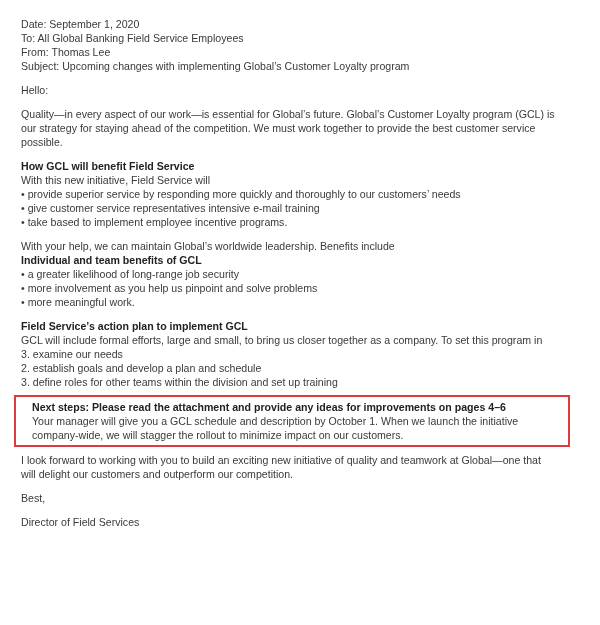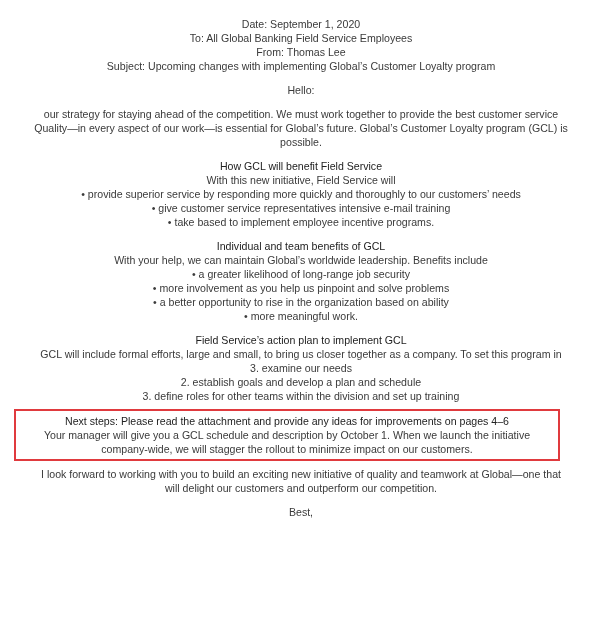--- a/index.html
+++ b/index.html
@@ -2,27 +2,27 @@
 <html><head>
 <meta charset="utf-8">
 <style>
   html, body { margin: 0; padding: 0; background: #ffffff; }
   body {
     width: 600px; height: 625px; overflow: hidden;
     font-family: "Liberation Sans", "DejaVu Sans", sans-serif;
     font-size: 10.6px; color: #3a3a3a; line-height: 14px;
   }
   .page { position: relative; padding: 17px 0 0 21px; width: 560px; }
-  .line { white-space: nowrap; text-align: center; }
+  .line { white-space: nowrap; }
   .gap { height: 10px; }
   .gap-sm { height: 6px; }
-  .heading { font-weight: normal; color: #222; }
+  .heading { font-weight: bold; color: #222; }
   .highlight {
     position: relative;
-    margin-left: -7px; padding: 3px 6px 3px 6px;
+    margin-left: -7px; padding: 3px 6px 3px 16px;
     border: 2px solid #e03a3e;
     width: 530px;
   }
 </style>
 </head>
 <body>
 
 <div class="page">
 
   <div>
@@ -30,43 +30,42 @@
     <div class="line">To: All Global Banking Field Service Employees</div>
     <div class="line">From: Thomas Lee</div>
     <div class="line">Subject: Upcoming changes with implementing Global’s Customer Loyalty program</div>
   </div>
 
   <div class="gap"></div>
   <div class="line">Hello:</div>
   <div class="gap"></div>
 
   <div>
+    <div class="line">Quality—in every aspect of our work—is essential for Global’s future. Global’s Customer Loyalty program (GCL) is</div>
     <div class="line">our strategy for staying ahead of the competition. We must work together to provide the best customer service</div>
-    <div class="line">Quality—in every aspect of our work—is essential for Global’s future. Global’s Customer Loyalty program (GCL) is</div>
     <div class="line">possible.</div>
   </div>
 
   <div class="gap"></div>
 
   <div>
     <div class="line heading">How GCL will benefit Field Service</div>
     <div class="line">With this new initiative, Field Service will</div>
     <div class="line">• provide superior service by responding more quickly and thoroughly to our customers’ needs</div>
     <div class="line">• give customer service representatives intensive e-mail training</div>
     <div class="line">• take based to implement employee incentive programs.</div>
   </div>
 
   <div class="gap"></div>
 
   <div>
+    <div class="line">With your help, we can maintain Global’s worldwide leadership. Benefits include</div>
     <div class="line heading">Individual and team benefits of GCL</div>
-    <div class="line">With your help, we can maintain Global’s worldwide leadership. Benefits include</div>
     <div class="line">• a greater likelihood of long-range job security</div>
     <div class="line">• more involvement as you help us pinpoint and solve problems</div>
-    <div class="line">• a better opportunity to rise in the organization based on ability</div>
     <div class="line">• more meaningful work.</div>
   </div>
 
   <div class="gap"></div>
 
   <div>
     <div class="line heading">Field Service’s action plan to implement GCL</div>
     <div class="line">GCL will include formal efforts, large and small, to bring us closer together as a company. To set this program in</div>
     <div class="line">3. examine our needs</div>
     <div class="line">2. establish goals and develop a plan and schedule</div>
@@ -86,15 +85,16 @@
   <div>
     <div class="line">I look forward to working with you to build an exciting new initiative of quality and teamwork at Global—one that</div>
     <div class="line">will delight our customers and outperform our competition.</div>
   </div>
 
   <div class="gap"></div>
   <div class="line">Best,</div>
   <div class="gap"></div>
 
   <div>
+    <div class="line">Director of Field Services</div>
   </div>
 
 </div>
 
 </body></html>

